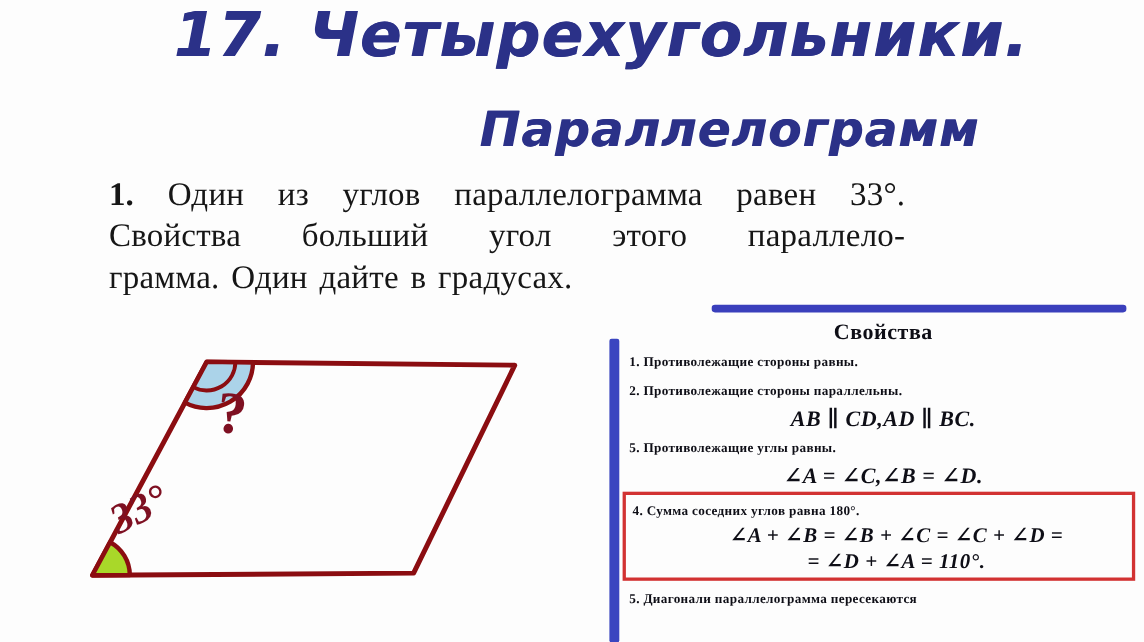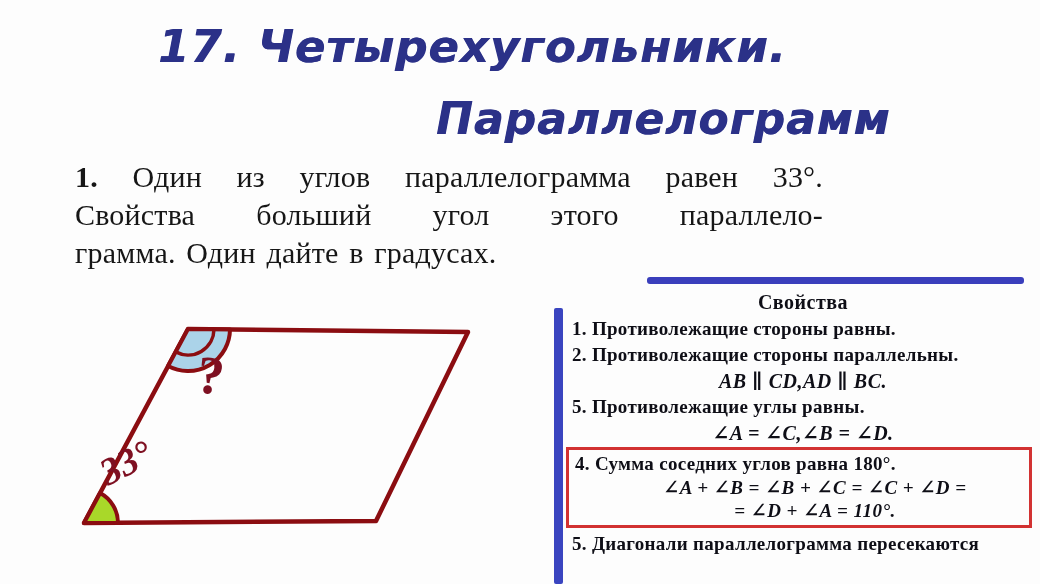--- a/index.html
+++ b/index.html
@@ -4,42 +4,42 @@
 <style>
   html,body{margin:0;padding:0;}
   body{width:1040px;height:584px;overflow:hidden;background:#ffffff;}
   .stage{position:relative;width:1040px;height:584px;overflow:hidden;background:#fdfdfd;
          font-family:"Liberation Serif","DejaVu Serif",serif;}
 
   
   .title{position:absolute;color:#2b3188;font-family:"DejaVu Sans","Liberation Sans",sans-serif;
          font-style:italic;font-weight:bold;white-space:nowrap;
          text-shadow:0.6px 0 0 #2b3188;}
-  .title.l1{left:158px;top:20px;font-size:45px;letter-spacing:1px;}
+  .title.l1{left:158px;top:0;font-size:56px;letter-spacing:1px;}
   .title.l2{left:436px;top:93px;font-size:44px;letter-spacing:1px;}
 
   
   .problem{position:absolute;left:75px;top:158px;width:748px;color:#161616;
            font-size:30px;line-height:38px;letter-spacing:0.2px;word-spacing:3px;}
-  .pl{white-space:normal;}
+  .pl{white-space:normal;margin-left:24px;}
   .pl.just{text-align:justify;text-align-last:justify;}
   .pl b{font-weight:bold;}
 
   
   .figure{position:absolute;left:25px;top:288px;}
 
   
   .vbar{position:absolute;left:554px;top:308px;width:9px;height:276px;
         background:#3a45c0;border-radius:2px;}
   .hline{position:absolute;left:647px;top:277px;width:377px;height:7px;
          background:#3a3fbc;border-radius:3px;}
   .panel{position:absolute;left:566px;top:288px;width:474px;color:#0e0e16;
          font-weight:bold;overflow:visible;}
   .ph{height:28px;line-height:28px;font-size:20px;text-align:center;letter-spacing:0.5px;}
-  .pi{height:26px;line-height:26px;font-size:19px;text-align:left;padding-left:6px;
+  .pi{height:26px;line-height:26px;font-size:12px;text-align:left;padding-left:6px;
       white-space:nowrap;letter-spacing:0.3px;}
   .pf{height:26px;line-height:26px;font-size:20px;text-align:center;font-style:italic;
       font-family:"Liberation Serif","DejaVu Serif","DejaVu Sans",serif;
       white-space:nowrap;letter-spacing:0.5px;}
   .redbox{box-sizing:border-box;width:466px;border:3.5px solid #d23232;
           margin:1px 0 3px 0;padding:2px 4px 3px 0;}
   .redbox .pi{height:24px;line-height:24px;}
   .redbox .pf{height:23px;line-height:23px;font-size:19px;padding-left:36px;}
 </style>
 </head>

